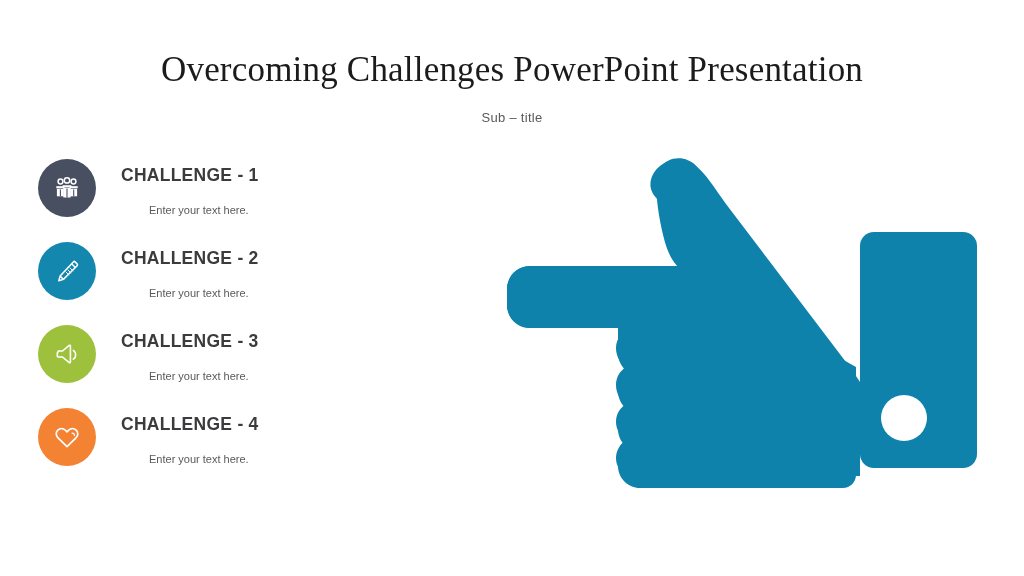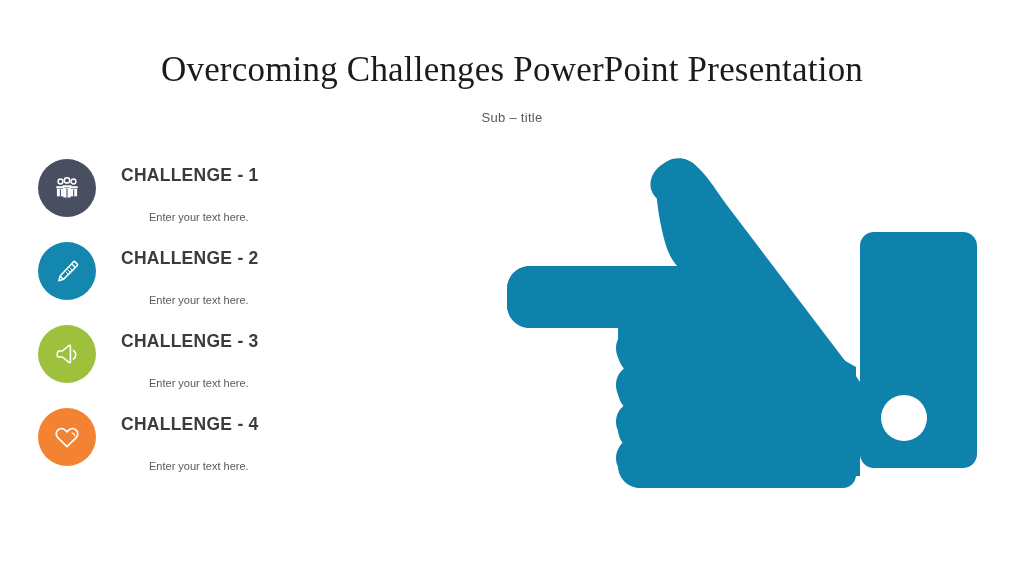--- a/index.html
+++ b/index.html
@@ -85,21 +85,21 @@
     transform: scaleX(0.92);
     transform-origin: left center;
     white-space: nowrap;
   }
   .challenge-sub {
     font-family: "Liberation Sans", sans-serif;
     font-size: 11px;
     font-weight: 400;
     color: #58595b;
     line-height: 15px;
-    margin-top: 24px;
+    margin-top: 17px;
     white-space: nowrap;
     padding-left: 28px;
   }
 
   
   #hand-graphic {
     position: absolute;
     left: 500px;
     top: 120px;
     width: 500px;

